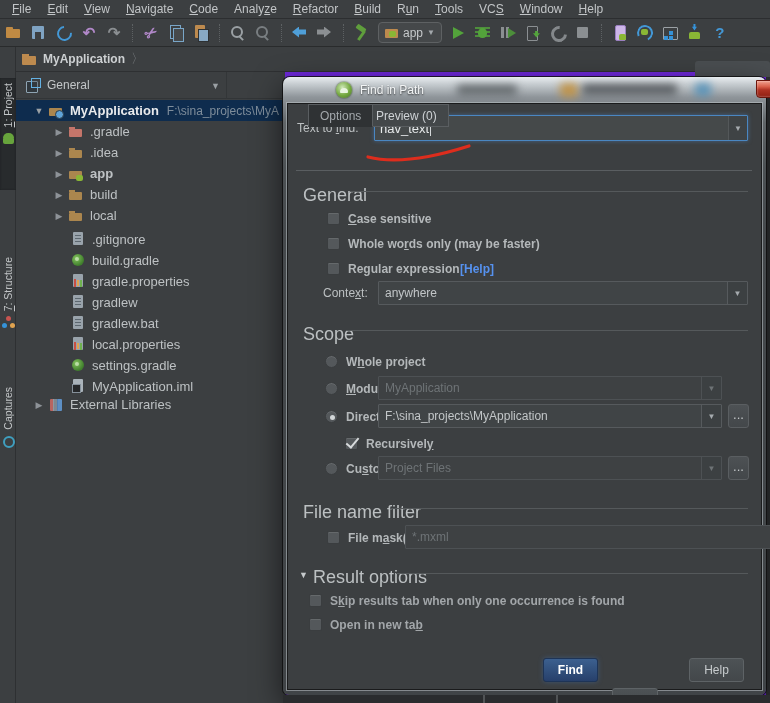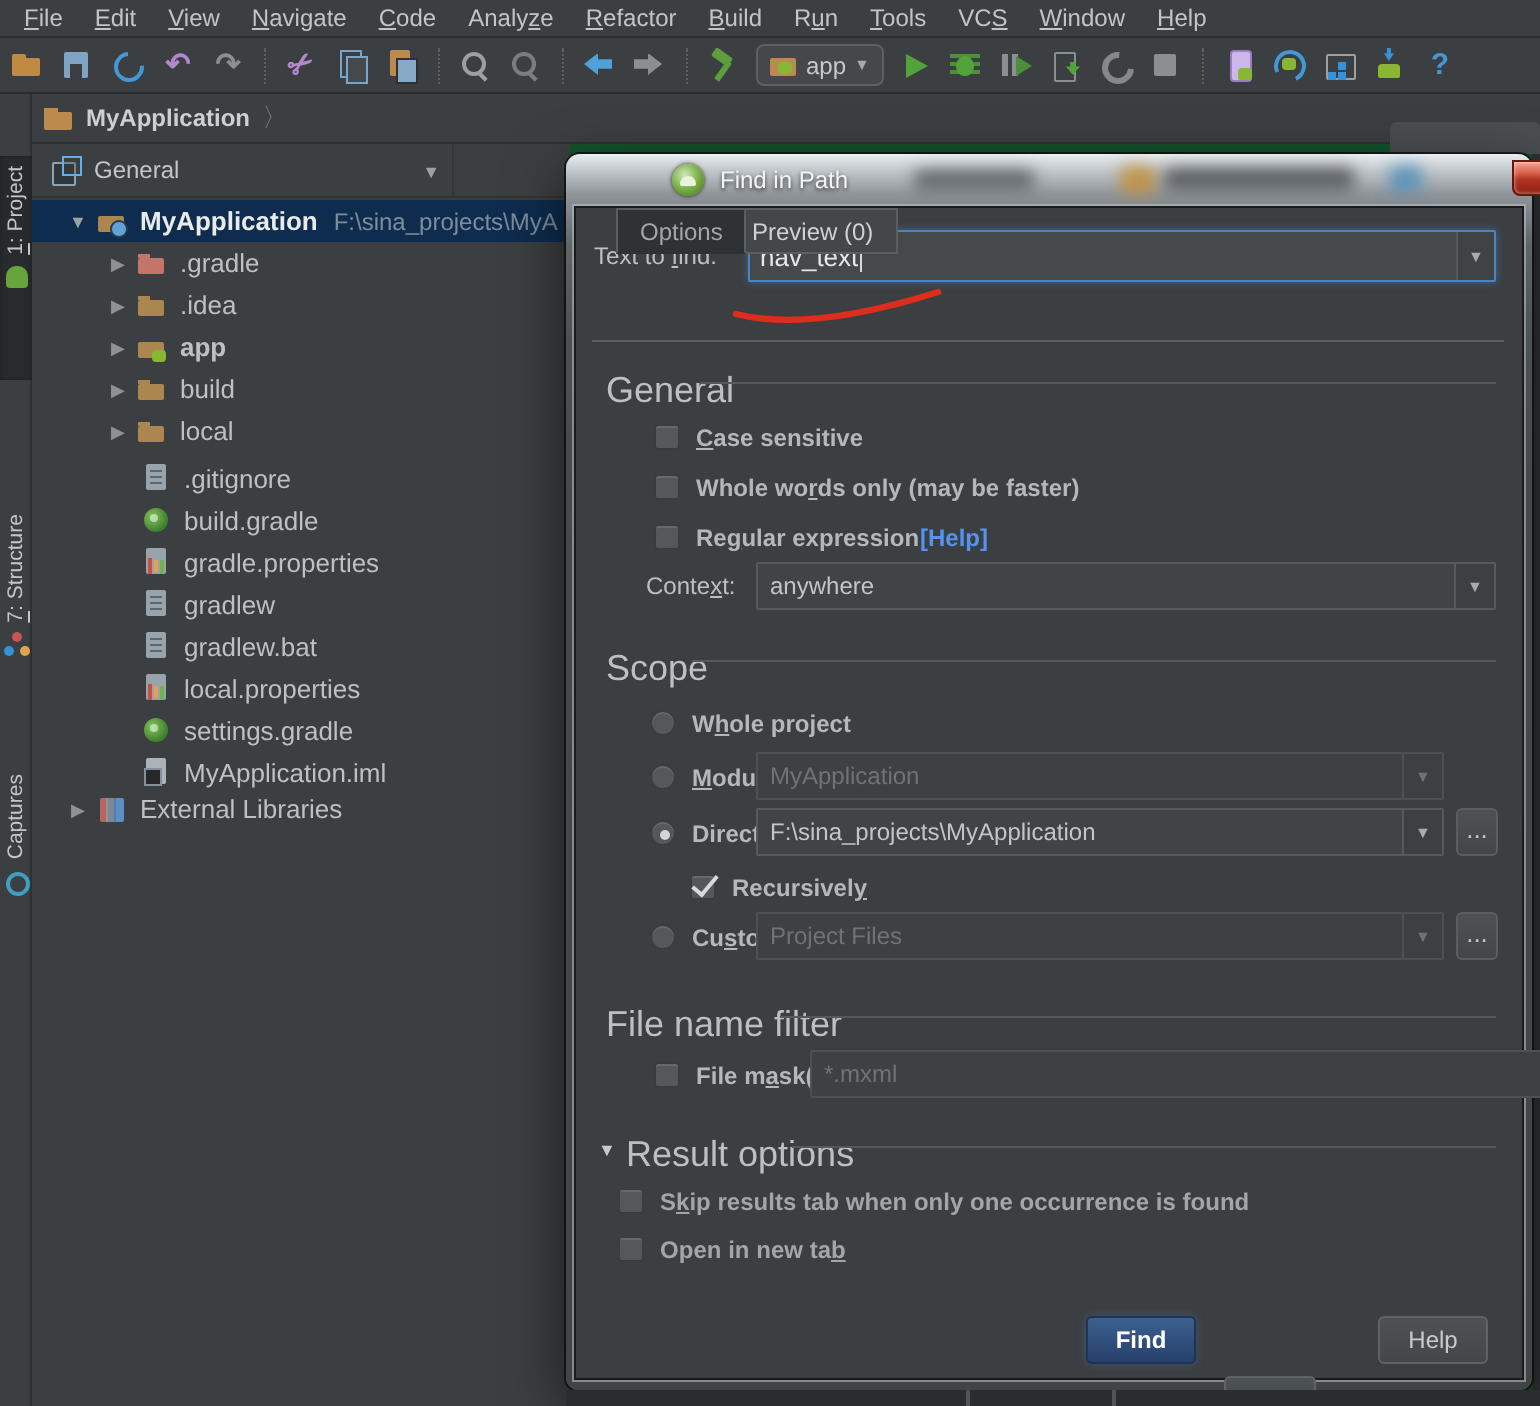--- a/index.html
+++ b/index.html
@@ -1,18 +1,18 @@
 <!DOCTYPE html>
 <html><head>
 <meta charset="utf-8">
 <style>
   * { margin:0; padding:0; box-sizing:border-box; }
   html,body { background:#222; }
   body { font-family:"Liberation Sans", sans-serif; }
-  #screen { position:relative; width:770px; height:703px; background:#14532d; overflow:hidden;
+  #screen { position:relative; width:770px; height:703px; background:#6d28d9; overflow:hidden;
             font-size:12px; color:#bcc0c2; }
 
   
   .menubar { position:absolute; left:0; top:0; width:770px; height:19px; background:#3c3f41;
              border-bottom:1px solid #2c2e30; display:flex; align-items:center; padding-left:4px; }
   .menu-item { padding:0 8px; height:18px; line-height:18px; color:#c2c5c7; font-size:12px; cursor:default; }
   .menu-item u { text-decoration:underline; }
 
   
   .toolbar { position:absolute; left:0; top:19px; width:770px; height:28px; background:#3c3f41;

